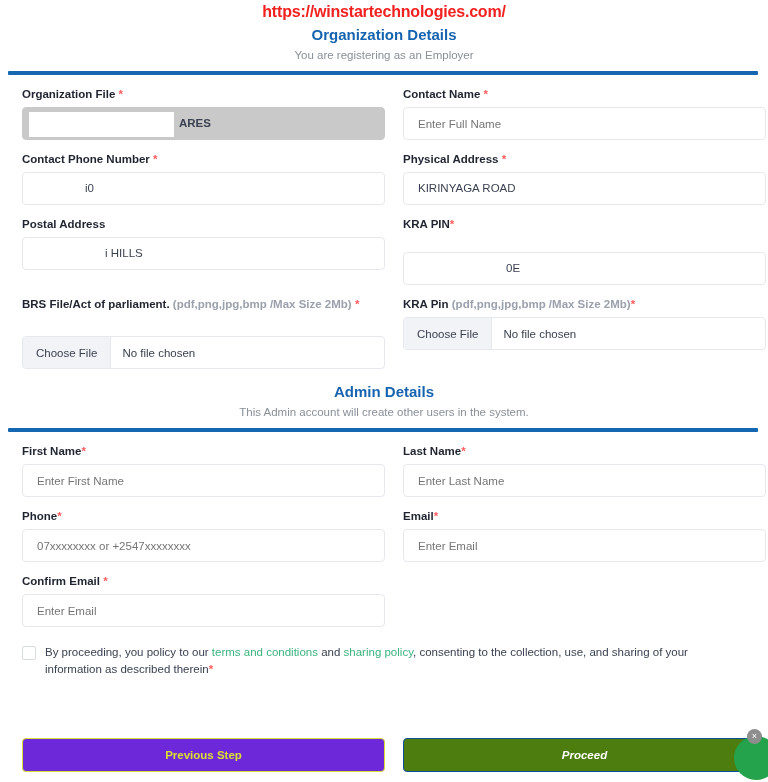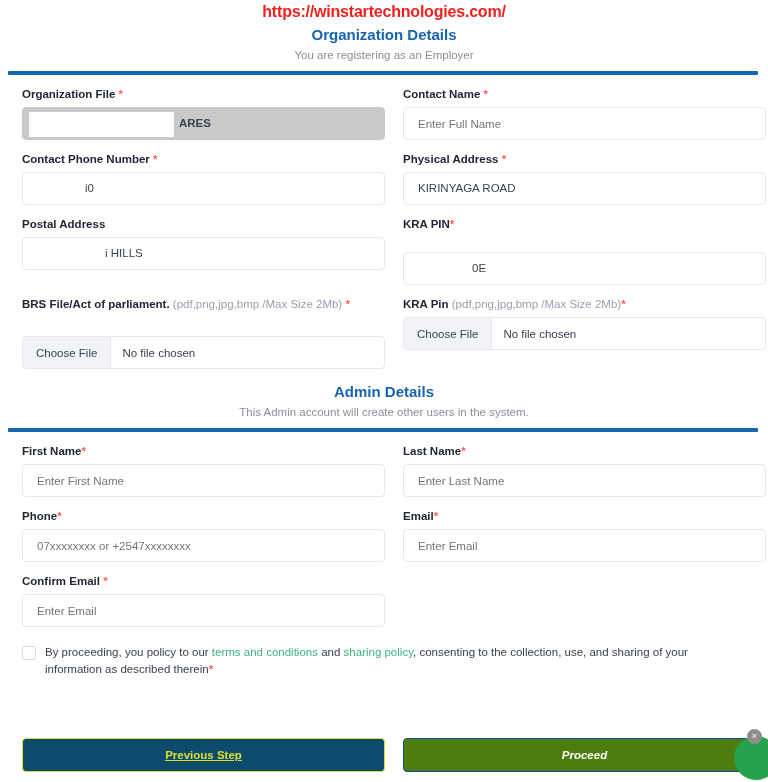--- a/index.html
+++ b/index.html
@@ -72,21 +72,21 @@
     color: #1f2430;
     line-height: 15px;
     margin-bottom: 5px;
   }
   .req {
     color: #ff5a5a;
     font-weight: bold;
   }
   .hintlabel {
     color: #9aa0ac;
-    font-weight: normal;
+    font-weight: bold;
     margin-top: 8px;
   }
 
   .ctl {
     box-sizing: border-box;
     width: 100%;
     height: 33px;
     border: 1px solid #e6e8ee;
     border-radius: 4px;
     background: #ffffff;
@@ -119,21 +119,21 @@
     left: 156px;
     top: 0;
     line-height: 31px;
     font-size: 11.5px;
     font-weight: bold;
     color: #3a4150;
   }
 
   .val-indent { padding-left: 62px; }
   .val-indent2 { padding-left: 82px; }
-  .val-indent3 { padding-left: 68px; margin-top: 20px; }
+  .val-indent3 { padding-left: 102px; margin-top: 20px; }
 
   
   .fileinput {
     box-sizing: border-box;
     width: 100%;
     height: 33px;
     border: 1px solid #e6e8ee;
     border-radius: 4px;
     background: #ffffff;
     display: flex;
@@ -203,24 +203,23 @@
     height: 34px;
     border-radius: 4px;
     font-size: 11.5px;
     font-weight: bold;
     display: flex;
     align-items: center;
     justify-content: center;
     font-family: "Liberation Sans", sans-serif;
   }
   .btn-prev {
-    background: #0c4a6e;
+    background: #6d28d9;
     border: 1.5px solid #dbe02e;
     color: #dbe02e;
-    text-decoration: underline;
   }
   .btn-proceed {
     background: #4d7c0f;
     border: 1px solid #0b4f99;
     color: #ffffff;
     font-style: italic;
   }
 
   
   .chat-widget {

